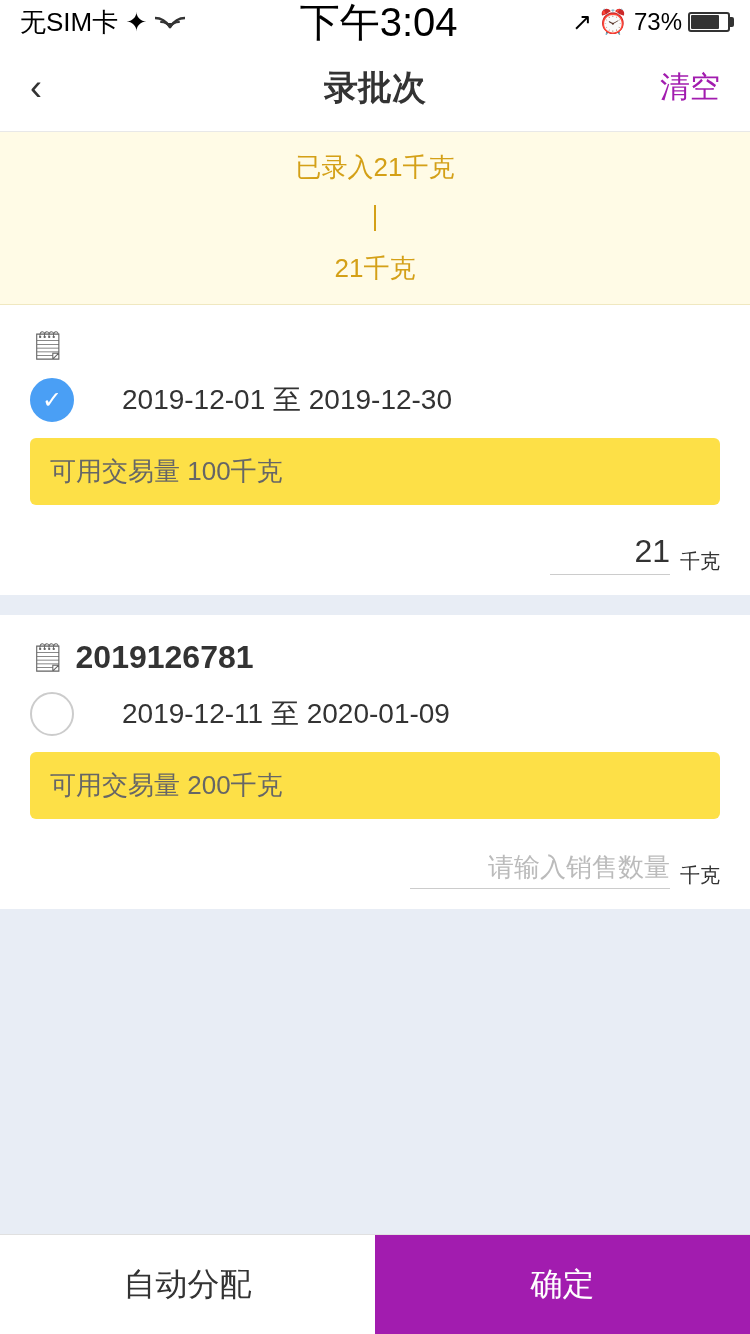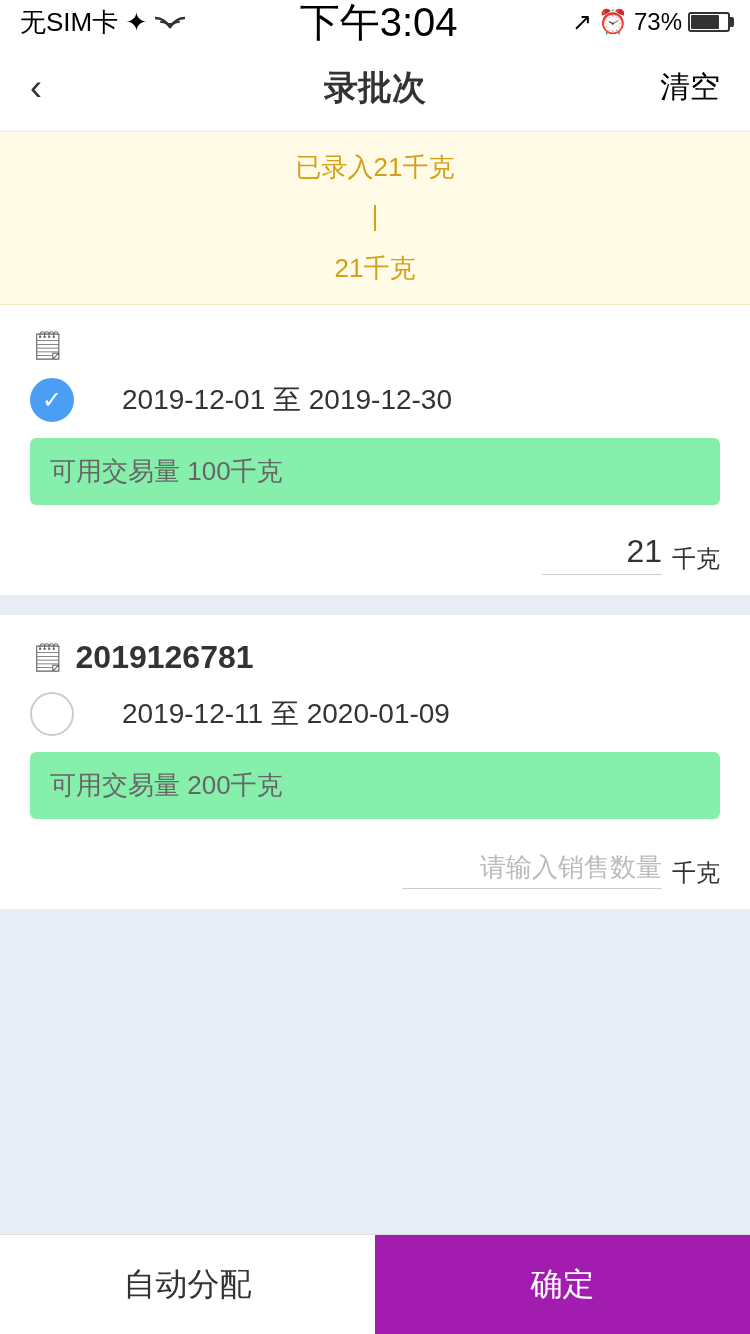--- a/index.html
+++ b/index.html
@@ -73,21 +73,21 @@
       cursor: pointer;
       width: 60px;
     }
     .nav-title {
       font-size: 34px;
       font-weight: 600;
       color: #333;
     }
     .nav-clear {
       font-size: 30px;
-      color: #000000;
+      color: #a21caf;
       cursor: pointer;
     }
 
     
     .info-banner {
       width: 100%;
       background: #fffbe6;
       padding: 18px 30px;
       display: flex;
       align-items: center;
@@ -164,36 +164,36 @@
       font-size: 24px;
     }
     .batch-date {
       font-size: 28px;
       color: #333;
       margin-left: 32px;
     }
 
     .batch-available {
       margin: 4px 30px 16px 30px;
-      background: #86efac;
+      background: #fde047;
       border-radius: 6px;
       padding: 16px 20px;
       font-size: 26px;
       color: #666;
     }
 
     .batch-quantity-row {
       display: flex;
       align-items: flex-end;
       justify-content: flex-end;
       padding: 8px 30px 20px 30px;
       gap: 10px;
     }
     .quantity-unit {
-      font-size: 24px;
+      font-size: 20px;
       color: #333;
     }
     .quantity-underline {
       border: none;
       border-bottom: 1px solid #ccc;
       width: 200px;
       text-align: right;
       font-size: 32px;
       outline: none;
       padding: 4px 0;

